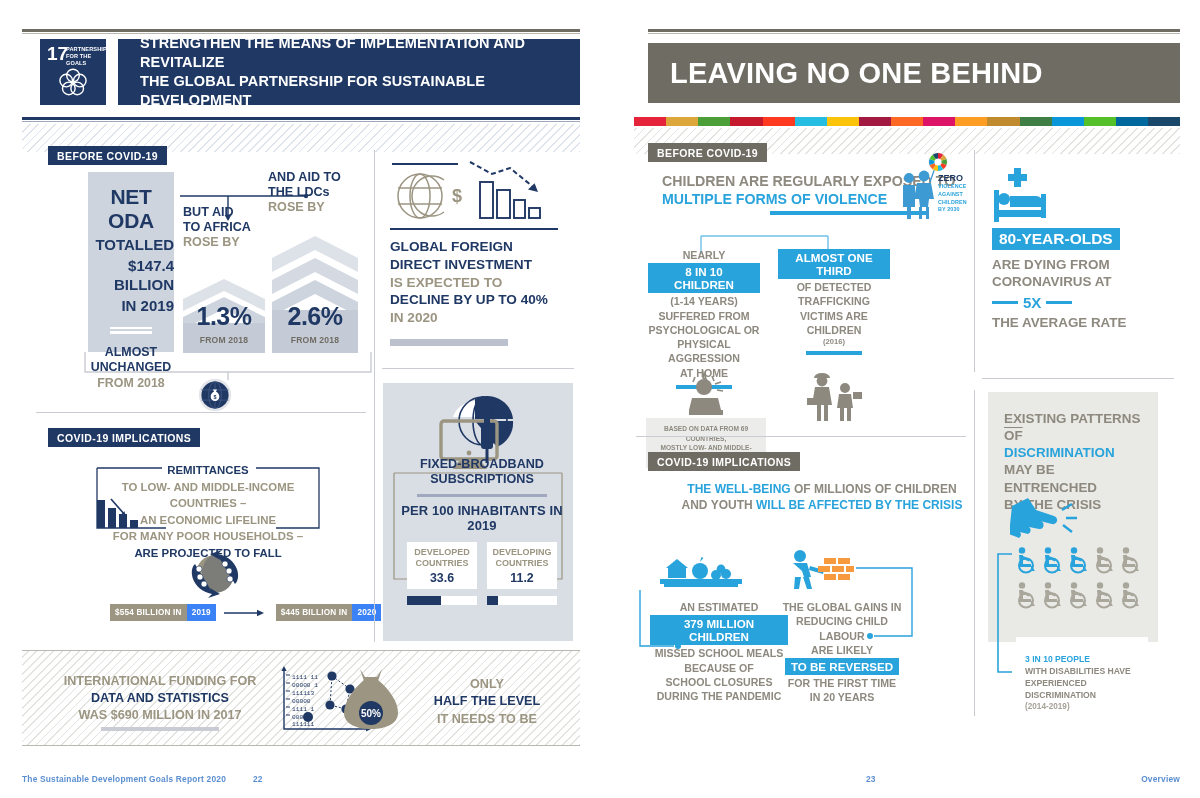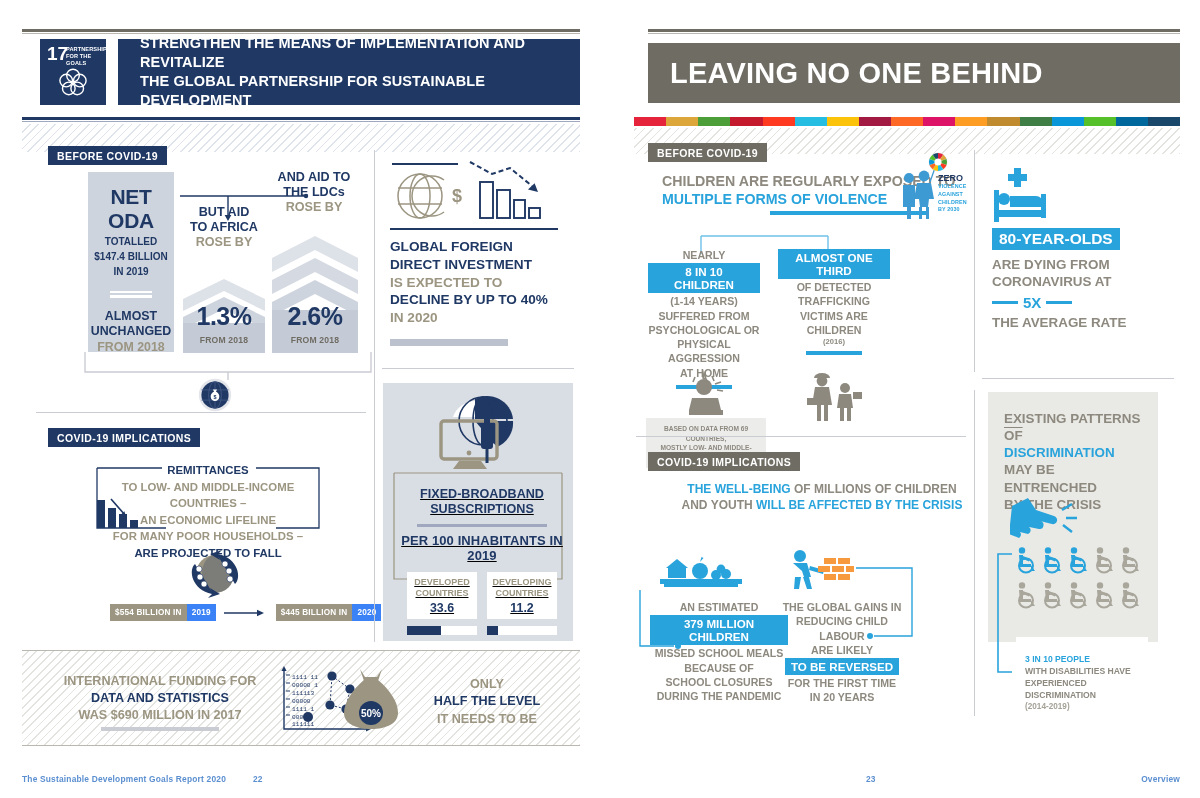--- a/index.html
+++ b/index.html
@@ -69,28 +69,28 @@
   }
   .tag-navy { background: #1f3864; }
   .tag-grey { background: #6f6c63; }
 
   
   .oda-card {
     position: absolute; left: 88px; top: 172px; width: 86px; height: 180px;
     background: #ced4de;
   }
   .oda-card .t1 { font-size: 21px; font-weight: bold; color: #1f3864; text-align: center; margin-top: 13px; letter-spacing:-.3px;}
-  .oda-card .t2 { font-size: 10px; font-weight: bold; color: #1f3864; text-align: center; line-height: 1.22; margin-top: 3px;}
+  .oda-card .t2 { font-size: 15px; font-weight: bold; color: #1f3864; text-align: right; line-height: 1.22; margin-top: 3px;}
   .oda-card .sep { width: 42px; height: 7px; margin: 12px auto 11px auto;
     background: linear-gradient(#fff 0 2px, #ced4de 2px 4px, #fff 4px 6px); }
   .oda-card .t3 { font-size: 12.4px; font-weight: bold; color: #1f3864; text-align:center; line-height:1.22;}
   .oda-card .t4 { font-size: 12.4px; font-weight: bold; color: #9b9581; text-align:center; line-height:1.22; margin-top:1px;}
 
   .chev-col { position: absolute; }
-  .chev-col .cap { text-align: center; }
+  .chev-col .cap { }
   .chev-col .cap .a { font-size: 12.6px; font-weight: bold; color:#1f3864; line-height:1.2; }
   .chev-col .cap .b { font-size: 12.6px; font-weight: bold; color:#9b9581; line-height:1.2; }
   .chev-box { position: relative; background:#ced4de; }
   .chev-box .pct { position:absolute; bottom:22px; left:0; right:0; text-align:center;
     font-size: 25px; font-weight:bold; color:#1f3864; letter-spacing:-.5px;}
   .chev-box .sub { position:absolute; bottom:8px; left:0; right:0; text-align:center;
     font-size: 8.6px; font-weight:bold; color:#6f6c63; letter-spacing:.2px;}
 
   .connector { position: absolute; }
 
@@ -112,21 +112,21 @@
 
   .pill-row { position:absolute; left:110px; top:604px; display:flex; align-items:center; }
   .pill { display:flex; height:17px; }
   .pill .k { background:#9b9581; color:#fff; font-size:8.2px; font-weight:bold;
     display:flex; align-items:center; padding:0 5px; letter-spacing:.2px;}
   .pill .v { background:#3b82f6; color:#fff; font-size:8.2px; font-weight:bold;
     display:flex; align-items:center; padding:0 5px; letter-spacing:.2px;}
 
   
   .bb-card { position:absolute; left:383px; top:383px; width:190px; height:258px; background:#d9dde4; }
-  .bb-inner { position:absolute; left:13px; top:104px; width:172px;text-decoration:underline; }
+  .bb-inner { position:absolute; left:13px; top:74px; width:172px; }
   .bb-title { font-size:12.6px; font-weight:bold; color:#1f3864; text-align:center; line-height:1.2;}
   .bb-rule { width:130px; height:3px; background:#9fa8bf; margin:7px auto 6px auto;}
   .bb-sub { font-size:13px; font-weight:bold; color:#1f3864; text-align:center; letter-spacing:.1px;}
   .bb-boxes { display:flex; gap:10px; justify-content:center; margin-top:9px;}
   .bb-box { width:70px; height:47px; background:#fff; display:flex; flex-direction:column;
     align-items:center; justify-content:center; }
   .bb-box .n1 { font-size:9px; font-weight:bold; color:#9b9581; line-height:1.2; text-align:center;}
   .bb-box .n2 { font-size:12.4px; font-weight:bold; color:#1f3864; margin-top:2px;}
   .bb-meters { display:flex; gap:10px; justify-content:center; margin-top:7px;}
   .meter { width:70px; height:9px; background:#fff; }

